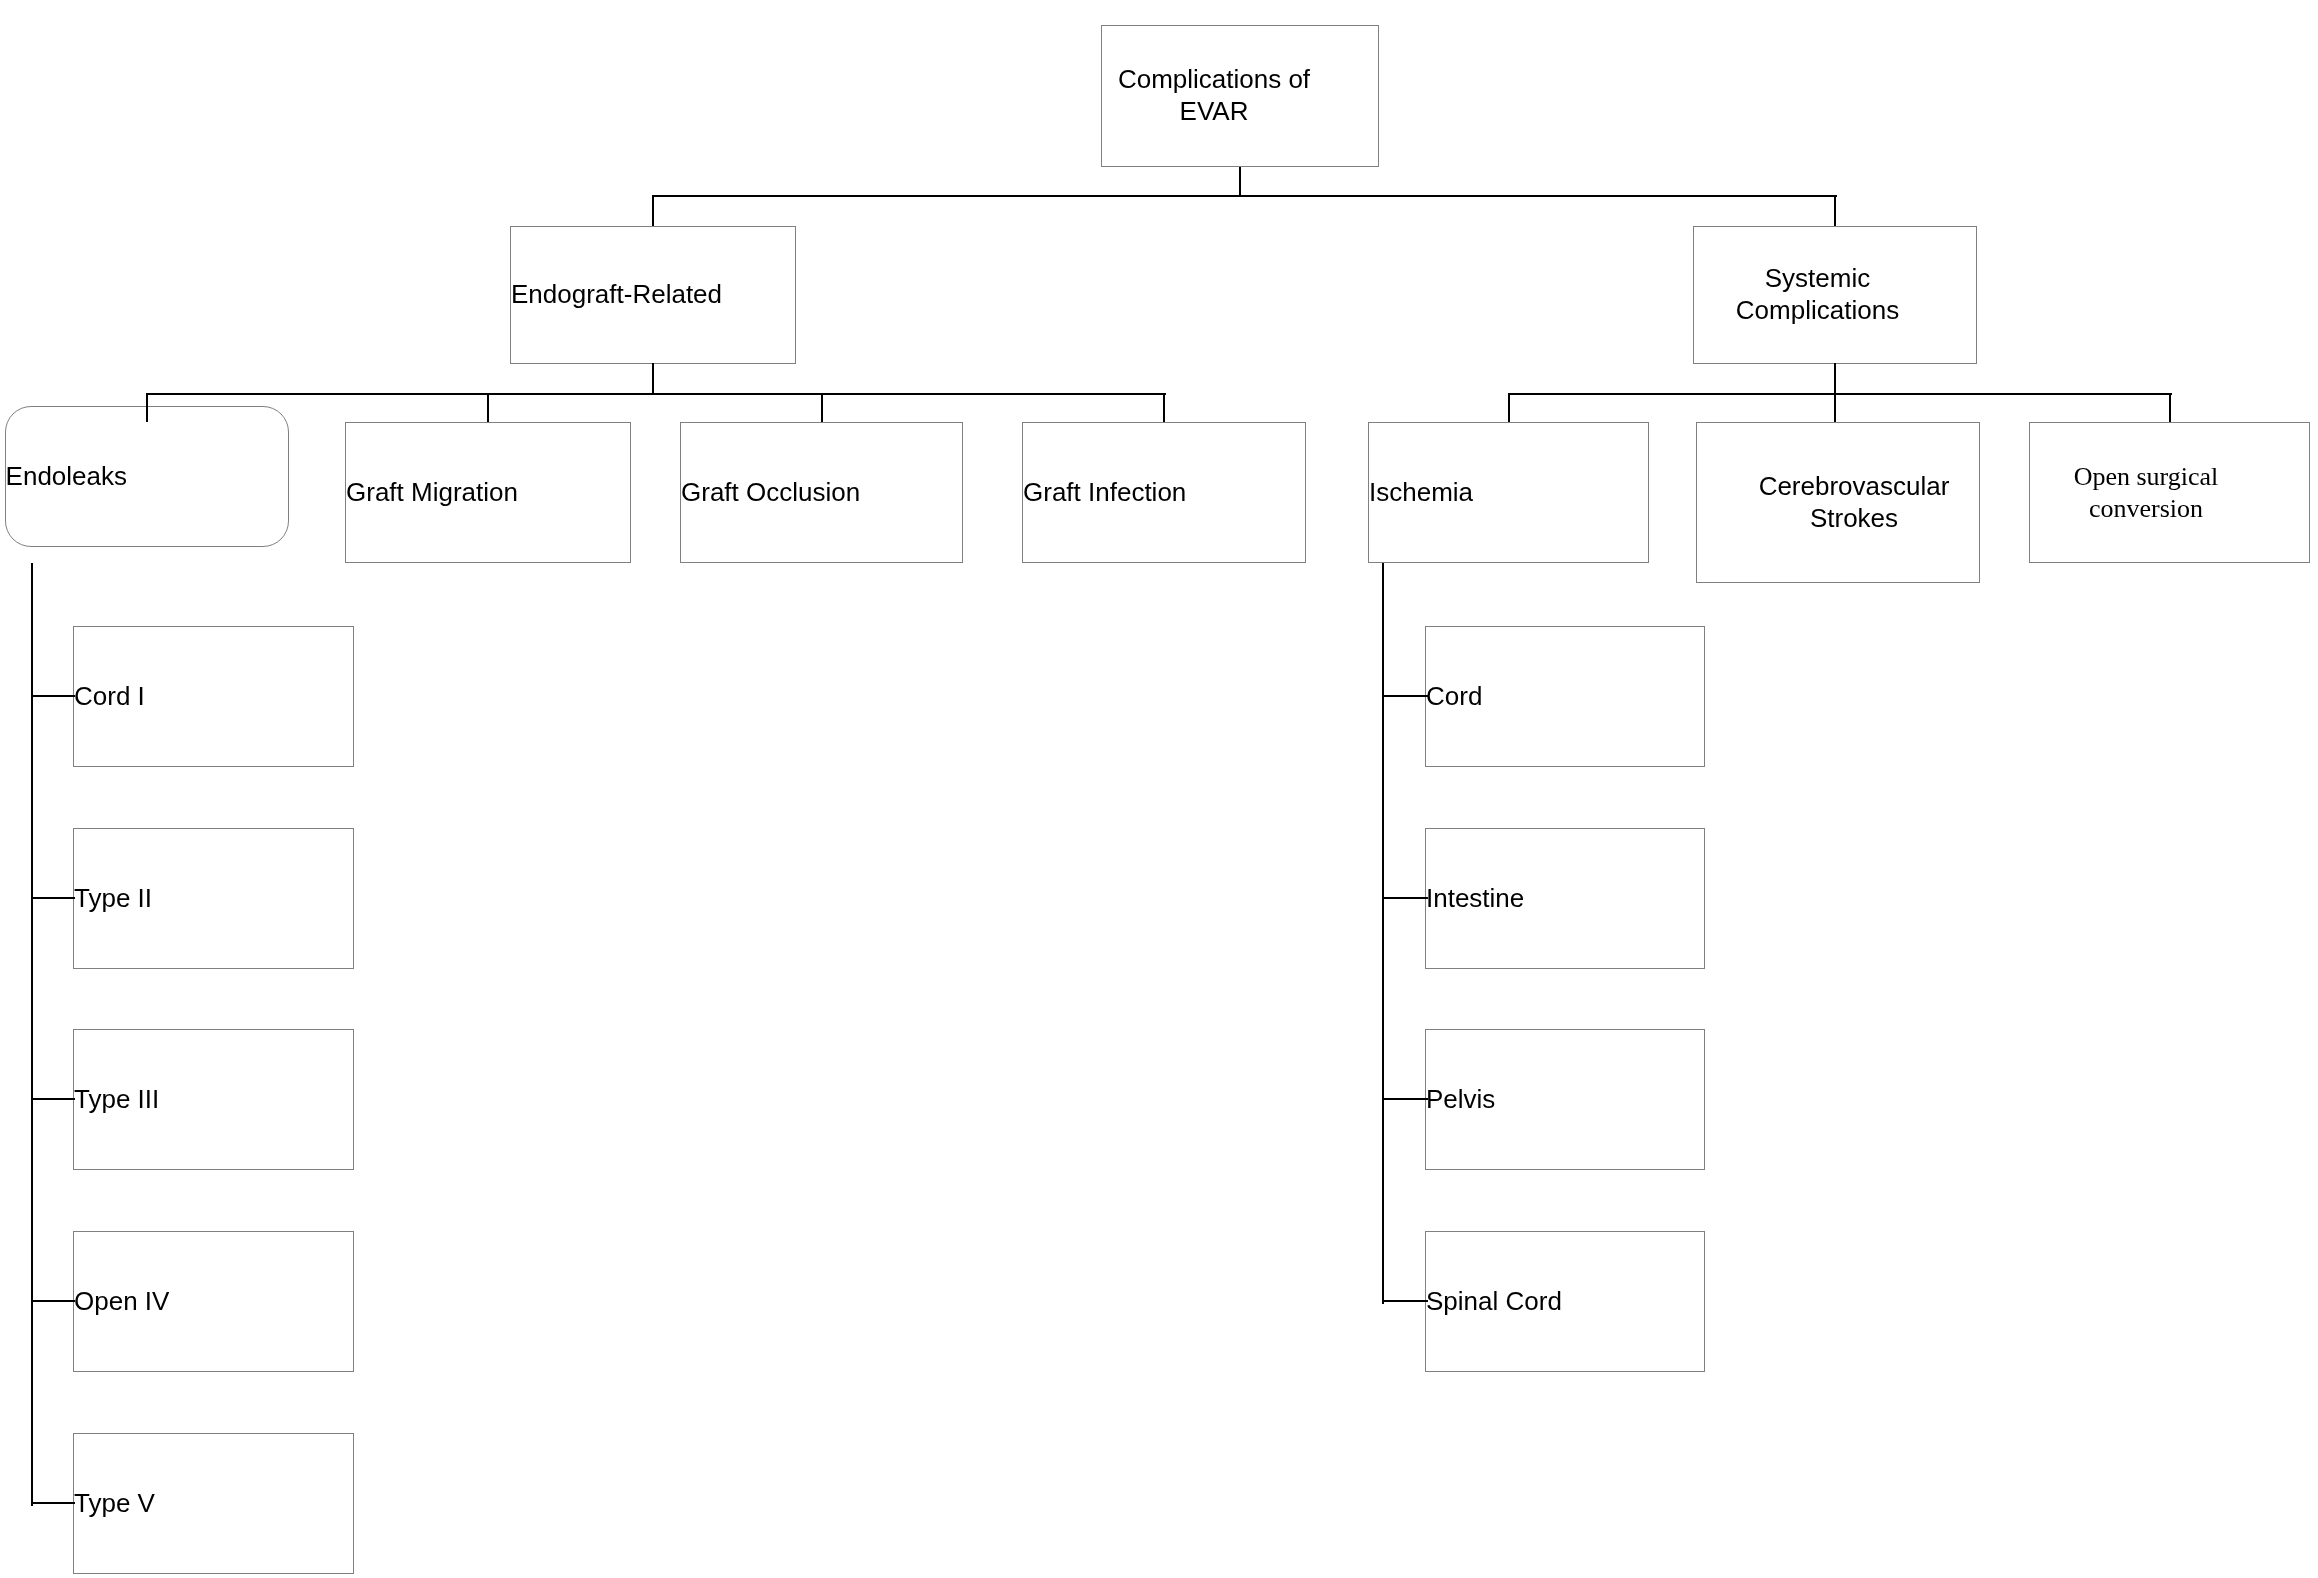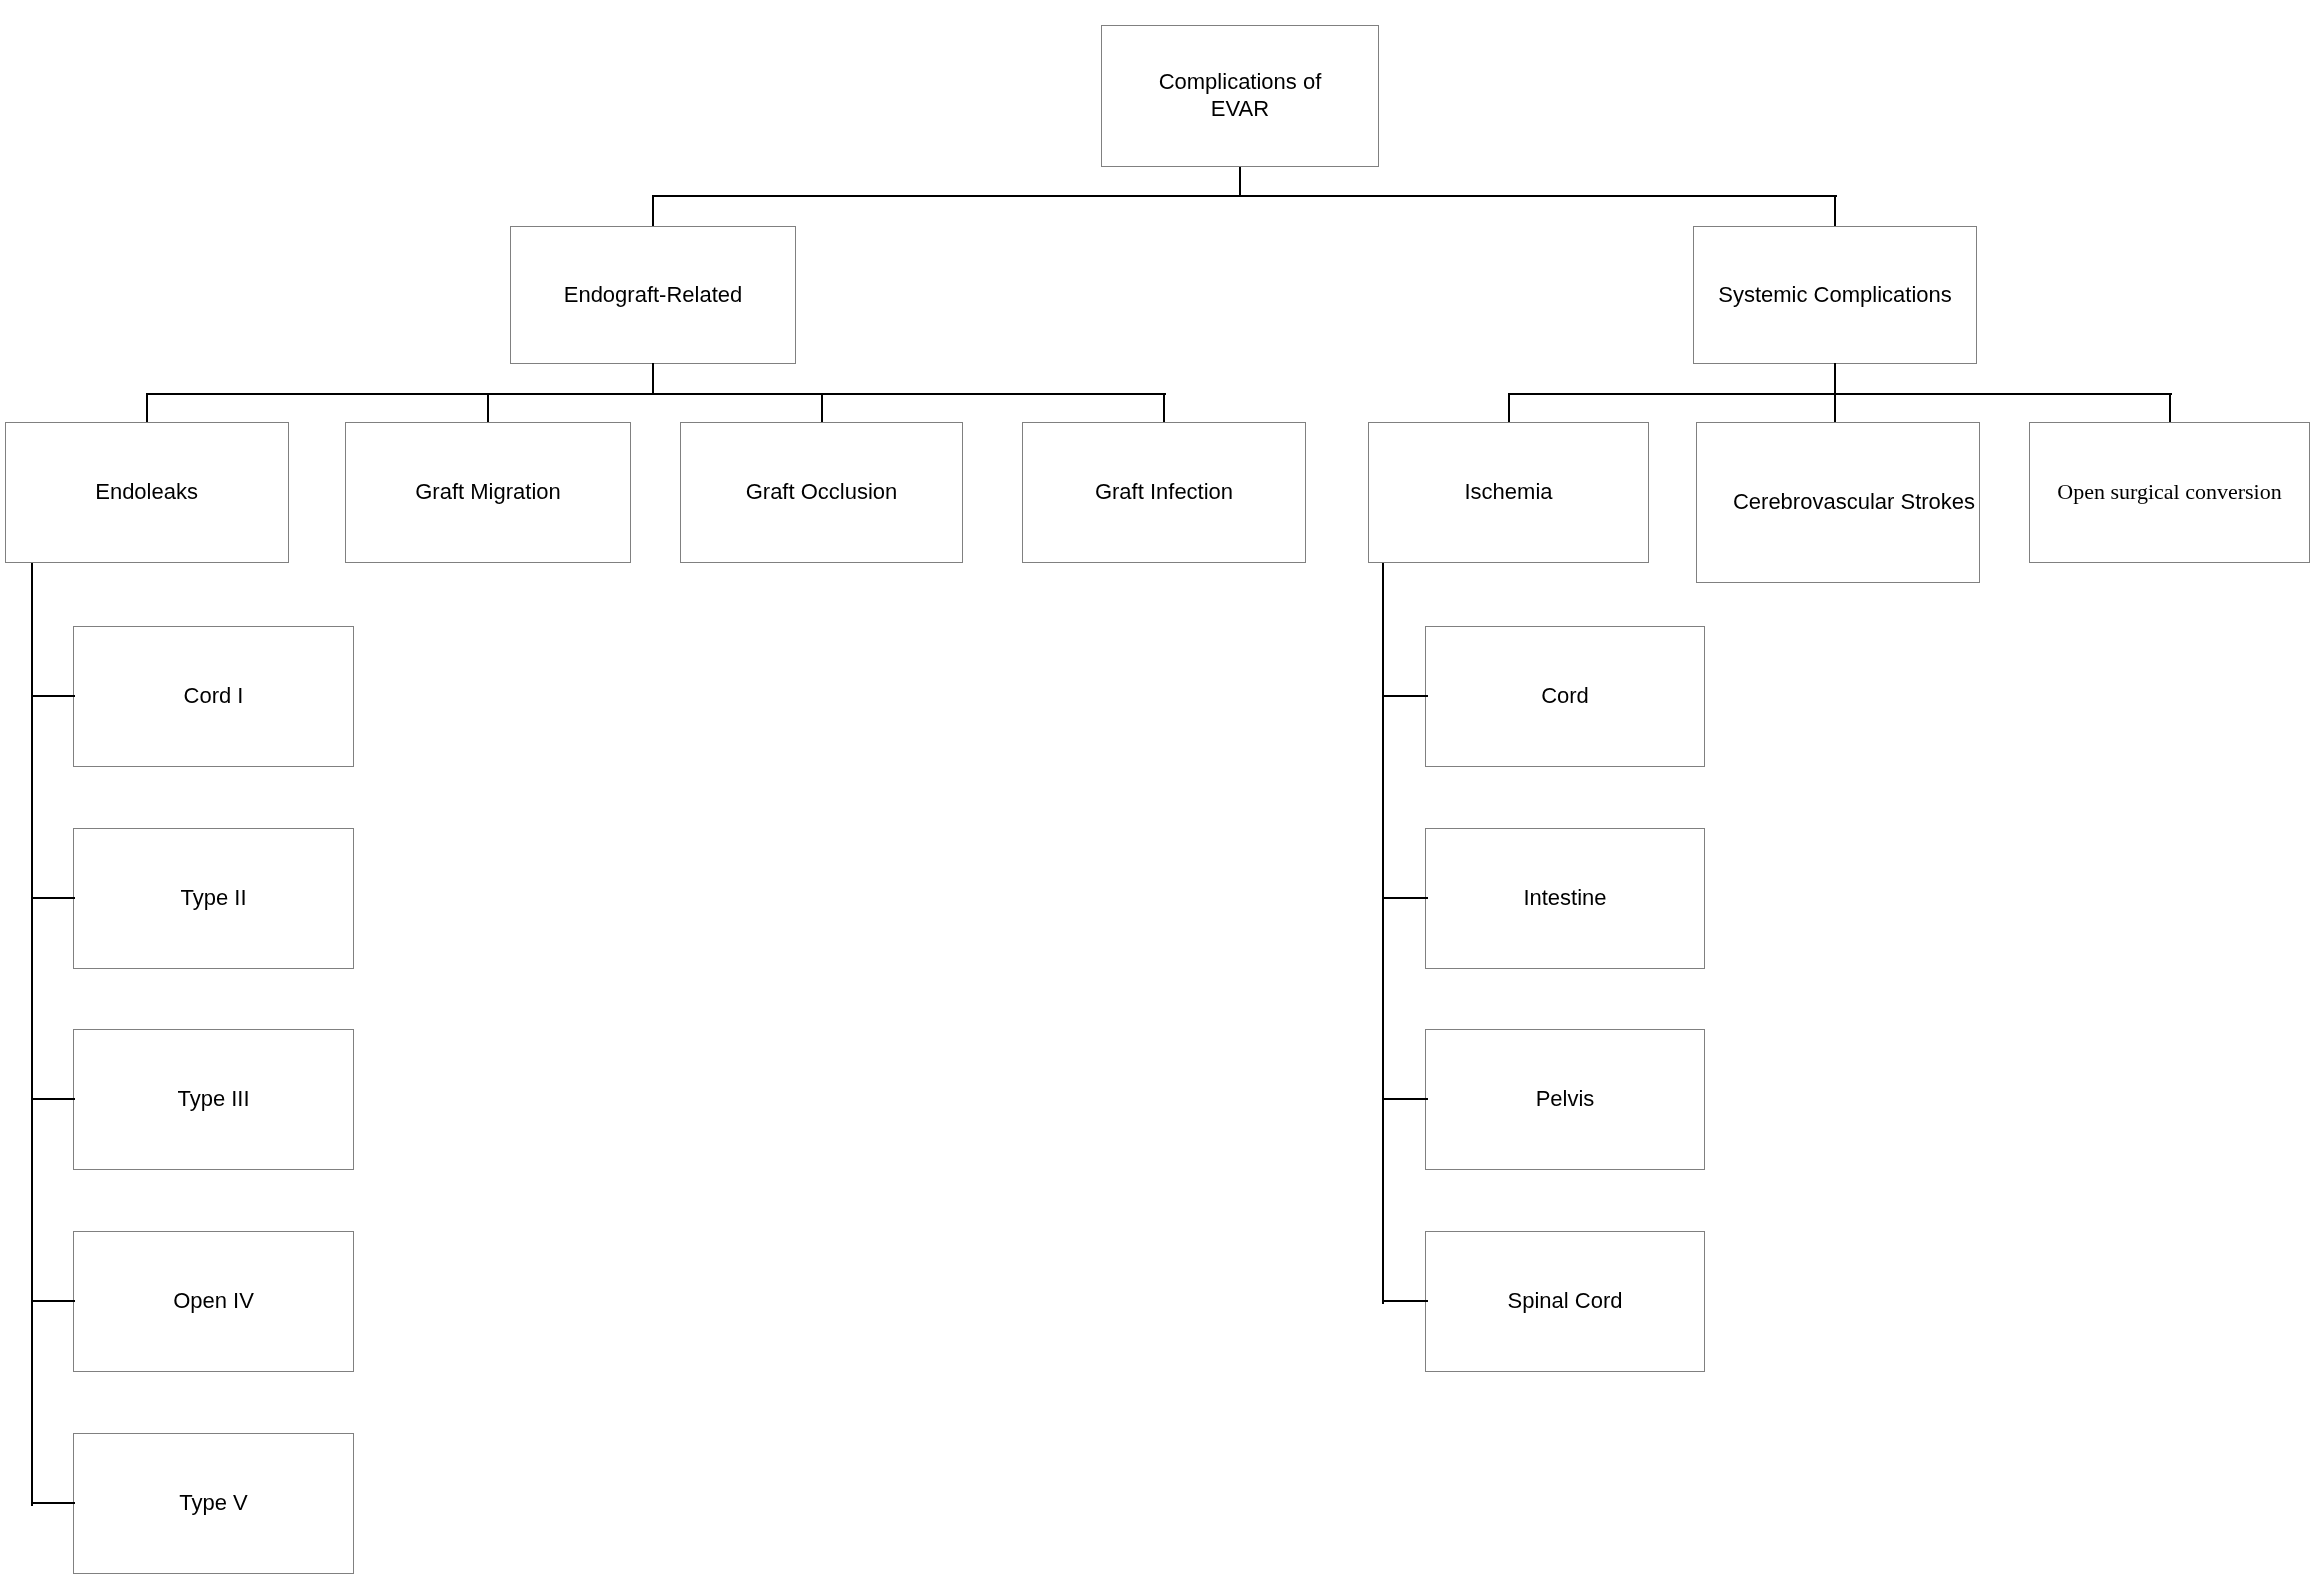--- a/index.html
+++ b/index.html
@@ -16,24 +16,24 @@
     background: var(--background);
     overflow: hidden;
   }
   .node {
     position: absolute;
     box-sizing: border-box;
     background: var(--background);
     border: 1.5px solid var(--box-border);
     display: flex;
     align-items: center;
-    justify-content: center;
+    justify-content: flex-start;
     text-align: center;
     font-family: "Liberation Sans", sans-serif;
-    font-size: 22px;
+    font-size: 26px;
     line-height: 1.22;
     color: var(--text-color);
   }
   .node .label { display: block; }
   .line {
     position: absolute;
     background: var(--line-color);
   }
 </style>
 </head>
@@ -45,21 +45,21 @@
     <span class="label" style="max-width:224px;">Complications of EVAR</span>
   </div>
 
   <div class="node" style="left:510px; top:226px; width:286px; height:138px;">
     <span class="label" style="max-width:232px;">Endograft-Related</span>
   </div>
   <div class="node" style="left:1693px; top:226px; width:284px; height:138px;">
     <span class="label" style="max-width:247px;">Systemic Complications</span>
   </div>
 
-  <div class="node" style="left:4.6px; top:422px; width:284px; height:141px;">
+  <div class="node" style="left:4.6px; top:406px; width:284px; height:141px;border-radius:26px;">
     <span class="label">Endoleaks</span>
   </div>
   <div class="node" style="left:345px; top:422px; width:286px; height:141px;">
     <span class="label">Graft Migration</span>
   </div>
   <div class="node" style="left:680px; top:422px; width:283px; height:141px;">
     <span class="label">Graft Occlusion</span>
   </div>
   <div class="node" style="left:1022px; top:422px; width:284px; height:141px;">
     <span class="label">Graft Infection</span>

